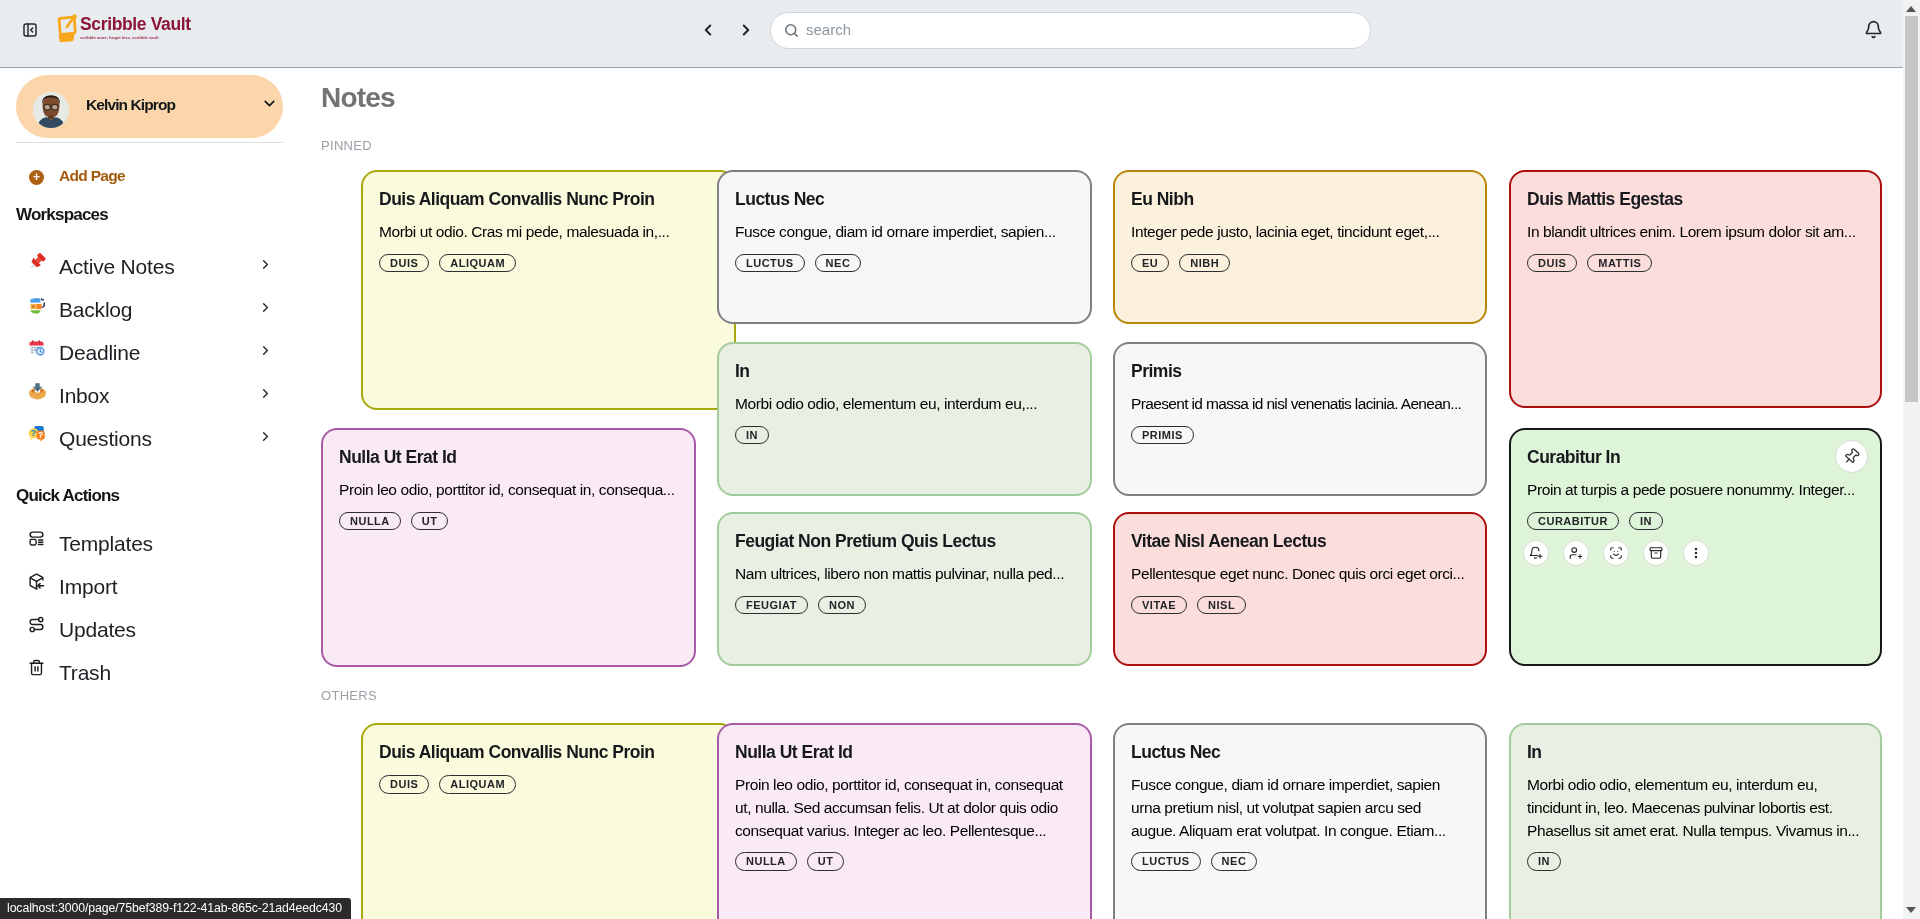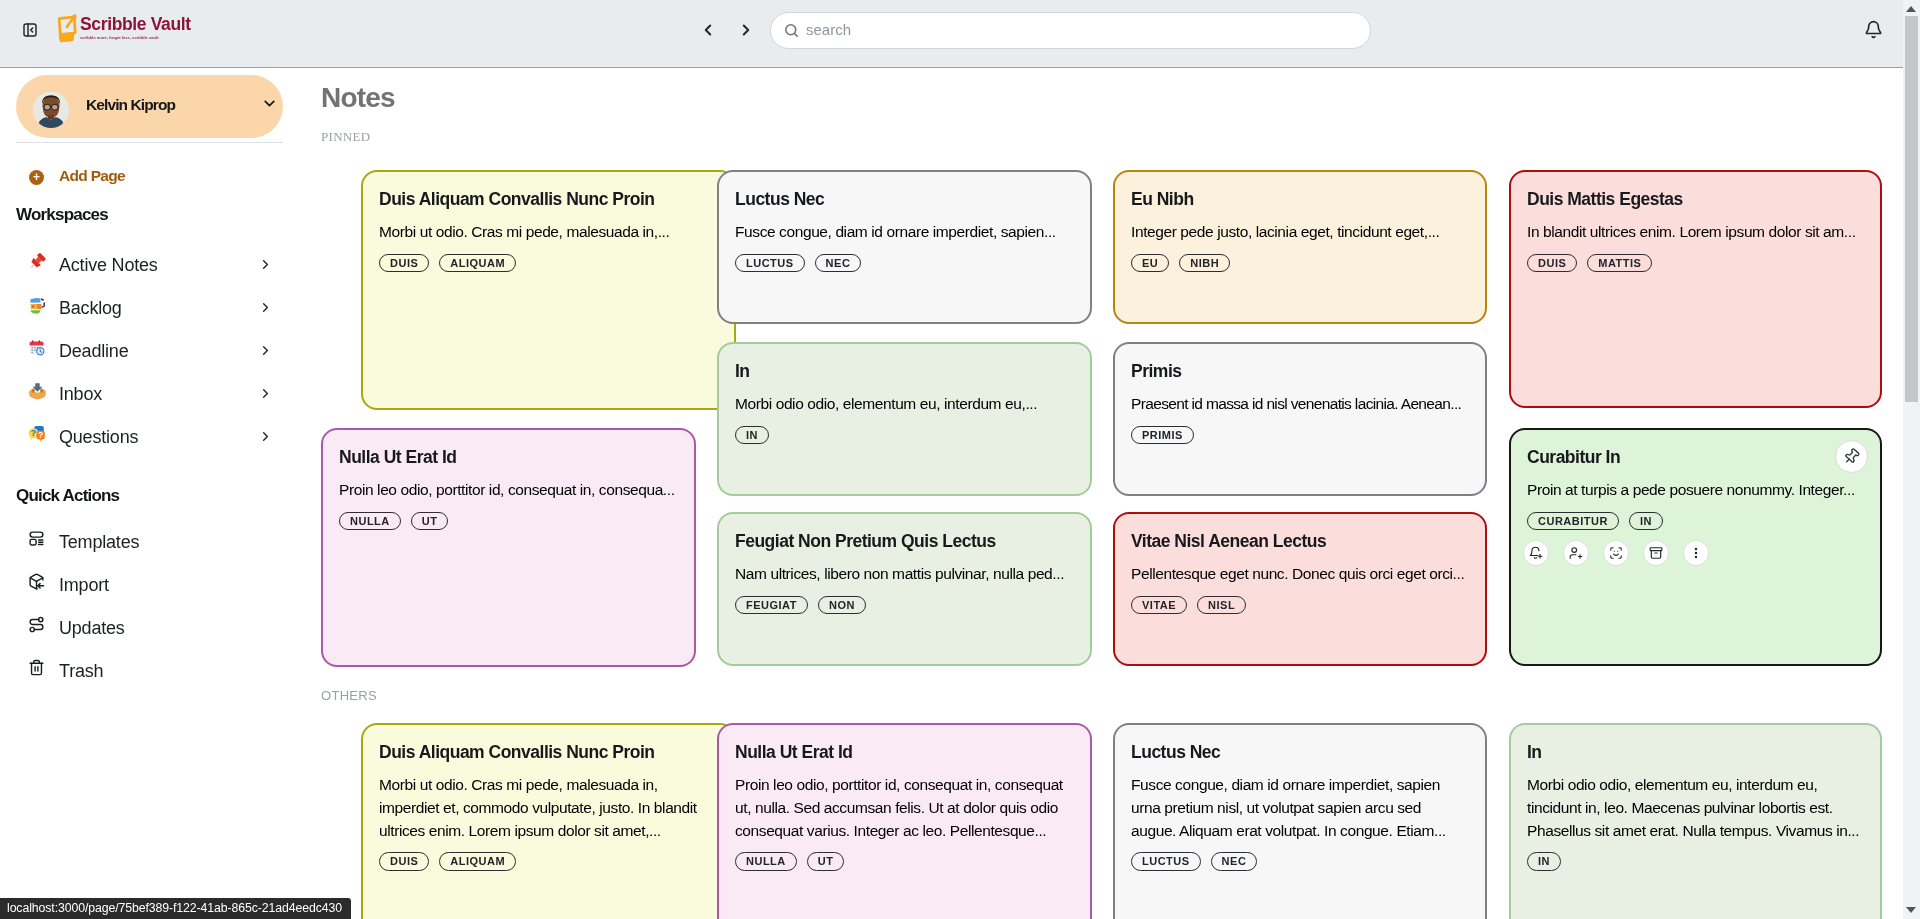--- a/index.html
+++ b/index.html
@@ -20,21 +20,21 @@
 #avatar { position:absolute; left:17px; top:17px; width:36px; height:36px; border-radius:50%; overflow:hidden; background:#e8e8e4; }
 #pchev { position:absolute; left:245px; top:20px; }
 #sep { position:absolute; left:16px; top:142px; width:267px; height:1px; background:#dcdfe3; }
 
 #addpage { position:absolute; left:29px; top:170px; }
 #addpage .plus { position:absolute; left:0; top:0; width:15px; height:15px; border-radius:50%; background:#ad5f12; color:#fff; font-size:12px; font-weight:bold; text-align:center; line-height:15px; }
 #addpage .t { position:absolute; left:30px; top:-3px; font-size:15.5px; font-weight:bold; color:#a45a0c; letter-spacing:-0.7px; white-space:nowrap; }
 
 .shead { position:absolute; left:16px; font-size:17px; font-weight:bold; color:#131518; letter-spacing:-0.8px; }
 .sitem { position:absolute; left:28px; width:250px; height:24px; }
-.sitem .lab { position:absolute; left:31px; top:2px; font-size:18px; color:#1d2024; letter-spacing:-0.2px; }
+.sitem .lab { position:absolute; left:31px; top:2px; font-size:21px; color:#1d2024; letter-spacing:-0.2px; }
 .sitem .chev { position:absolute; left:230px; top:4px; }
 .sitem svg.ic { position:absolute; left:0; top:0; }
 
 
 h1 { position:absolute; left:21px; top:22.5px; font-size:28px; font-weight:bold; color:#737373; letter-spacing:-0.8px; }
 .seclab { position:absolute; left:21px; font-size:13px; color:#9aa0a8; letter-spacing:0.3px; }
 
 .card { position:absolute; border-radius:16px; border:2px solid; padding:15px 16px 16px; overflow:hidden; }
 .card h3 { font-size:17.5px; line-height:21px; font-weight:bold; color:#17191c; margin:1.5px 0 11.5px; letter-spacing:-0.5px; }
 .card p { font-size:15.5px; line-height:22.8px; color:#000000; margin:0 0 9px; letter-spacing:-0.4px; }
@@ -242,21 +242,21 @@
         <path d="M19 6v14a2 2 0 0 1-2 2H7a2 2 0 0 1-2-2V6"></path>
         <path d="M8 6V4a2 2 0 0 1 2-2h4a2 2 0 0 1 2 2v2"></path>
         <path d="M10 11v6"></path>
         <path d="M14 11v6"></path>
       </svg>
     <div class="lab">Trash</div>
   </div>
 </div>
 <div id="main">
   <h1>Notes</h1>
-  <div class="seclab" style="top:70px;font-family:Liberation Serif, serif;">PINNED</div>
+  <div class="seclab" style="top:79px;">PINNED</div>
   <div class="seclab" style="top:629px;">OTHERS</div>
 </div>
 <div id="cards">
   <div class="card c-yellow" style="left:321px;top:170px;width:375px;height:240px;">
     <h3>Duis Aliquam Convallis Nunc Proin</h3>
     <p class="one">Morbi ut odio. Cras mi pede, malesuada in,...</p>
     <div class="tags"><span>DUIS</span><span>ALIQUAM</span></div>
   </div>
   <div class="card c-pink" style="left:321px;top:428px;width:375px;height:239px;">
     <h3>Nulla Ut Erat Id</h3>
@@ -348,21 +348,20 @@
             <circle cx="12" cy="5" r="2.1"></circle>
             <circle cx="12" cy="12" r="2.1"></circle>
             <circle cx="12" cy="19" r="2.1"></circle>
           </svg>
         </div>
     </div>
   </div>
 
   <div class="card c-yellow" style="left:321px;top:723px;width:375px;height:196px;border-bottom:none;border-radius:16px 16px 0 0;">
     <h3>Duis Aliquam Convallis Nunc Proin</h3>
-    <p class="nw">Morbi ut odio. Cras mi pede, malesuada in,<br>imperdiet et, commodo vulputate, justo. In blandit<br>ultrices enim. Lorem ipsum dolor sit amet,...</p>
     <div class="tags"><span>DUIS</span><span>ALIQUAM</span></div>
   </div>
   <div class="card c-pink" style="left:717px;top:723px;width:375px;height:196px;border-bottom:none;border-radius:16px 16px 0 0;">
     <h3>Nulla Ut Erat Id</h3>
     <p class="nw">Proin leo odio, porttitor id, consequat in, consequat<br>ut, nulla. Sed accumsan felis. Ut at dolor quis odio<br>consequat varius. Integer ac leo. Pellentesque...</p>
     <div class="tags"><span>NULLA</span><span>UT</span></div>
   </div>
   <div class="card c-gray" style="left:1113px;top:723px;width:374px;height:196px;border-bottom:none;border-radius:16px 16px 0 0;">
     <h3>Luctus Nec</h3>
     <p class="nw">Fusce congue, diam id ornare imperdiet, sapien<br>urna pretium nisl, ut volutpat sapien arcu sed<br>augue. Aliquam erat volutpat. In congue. Etiam...</p>

